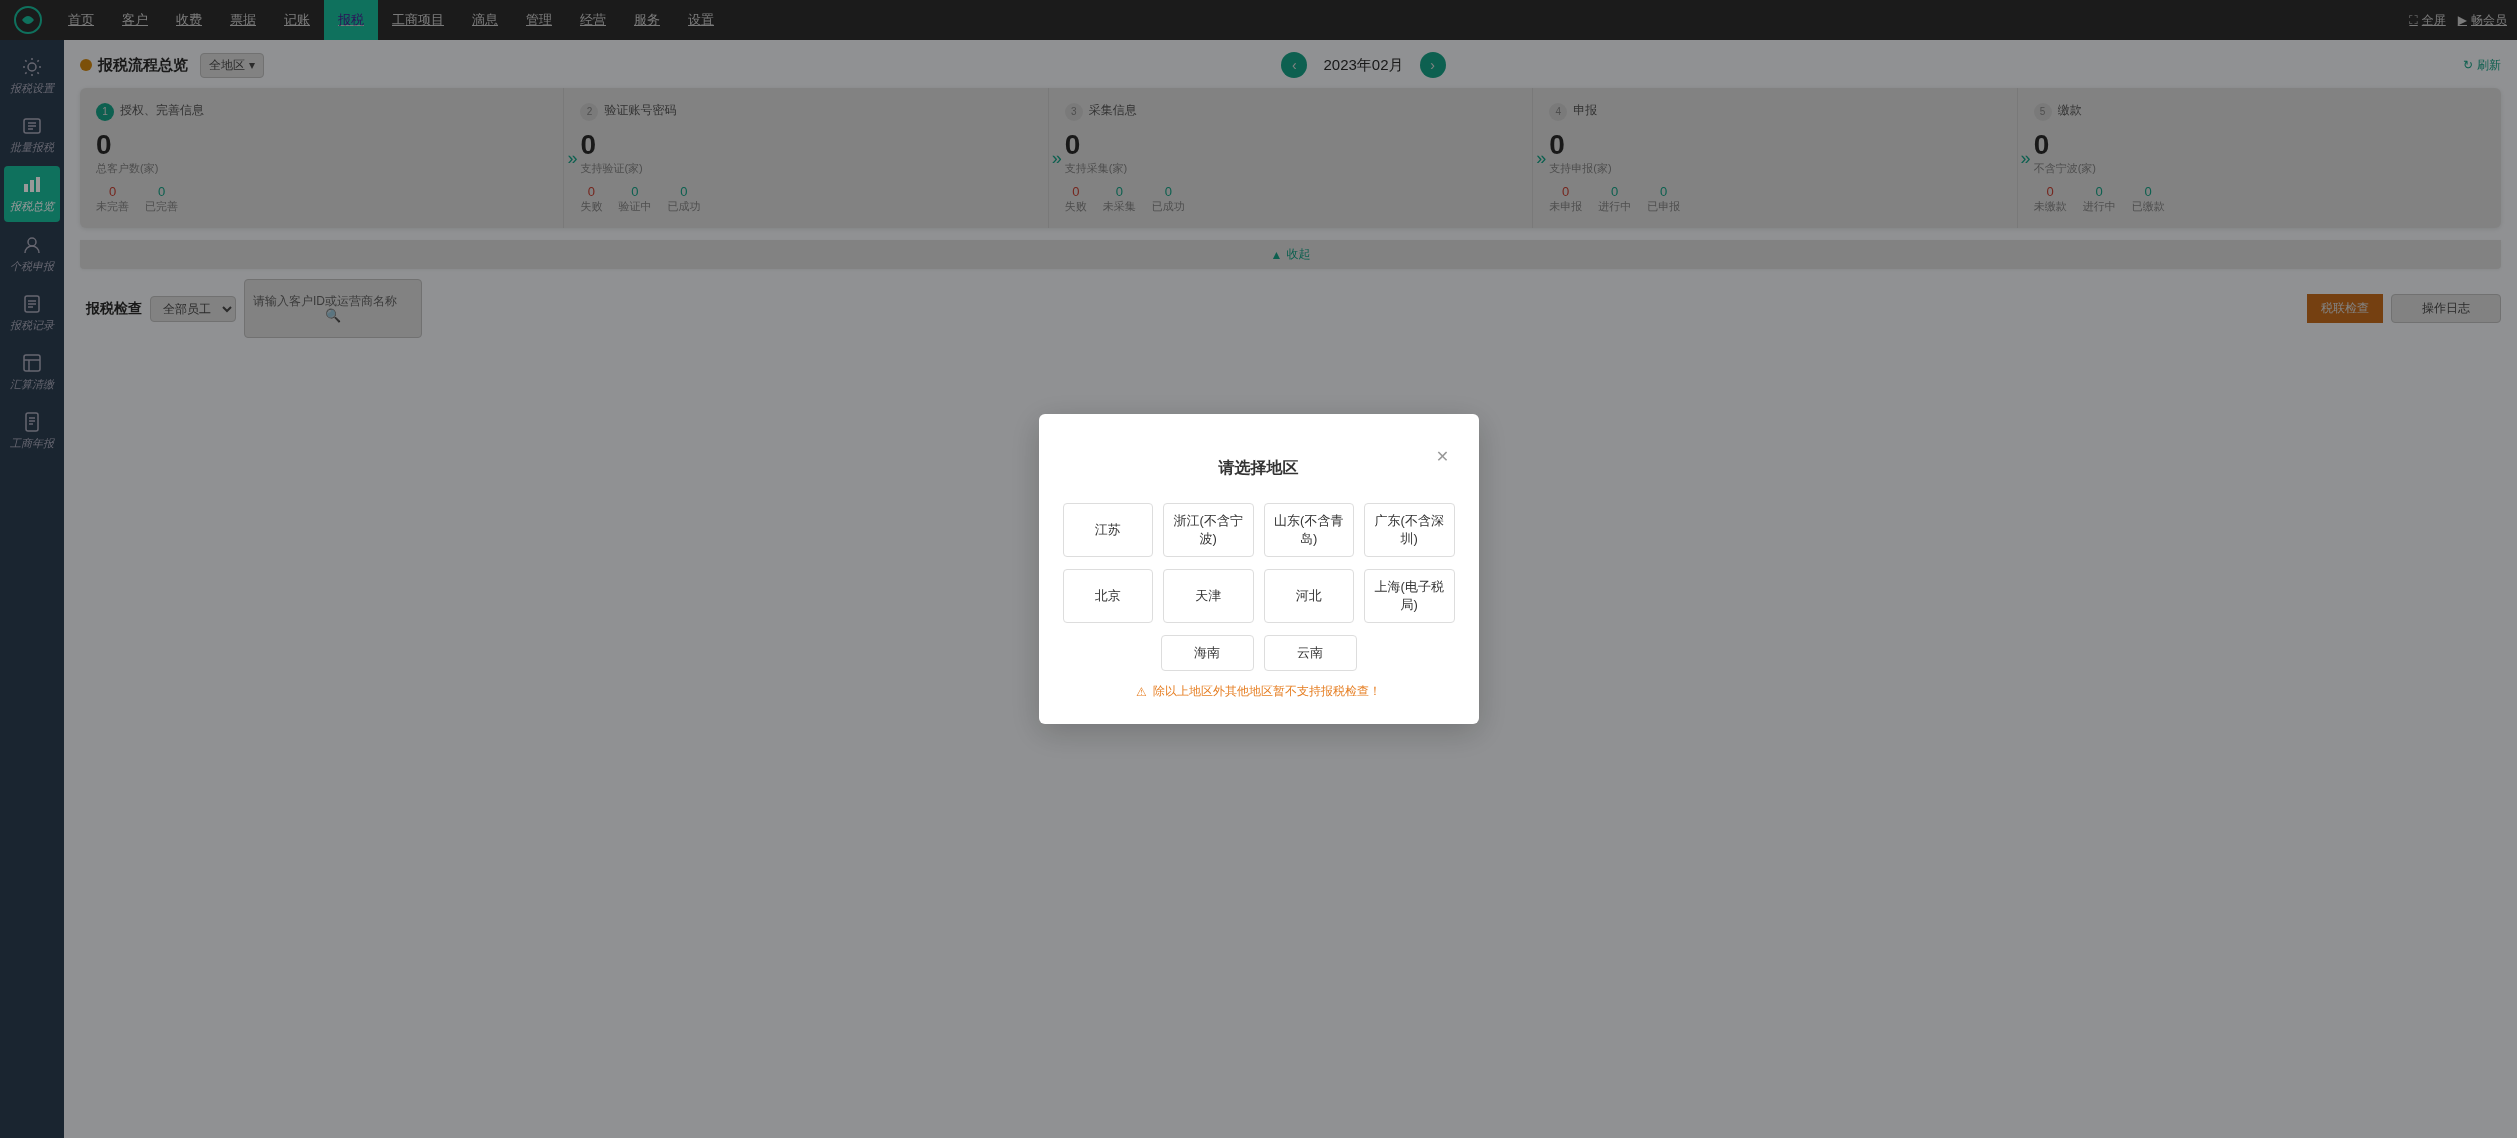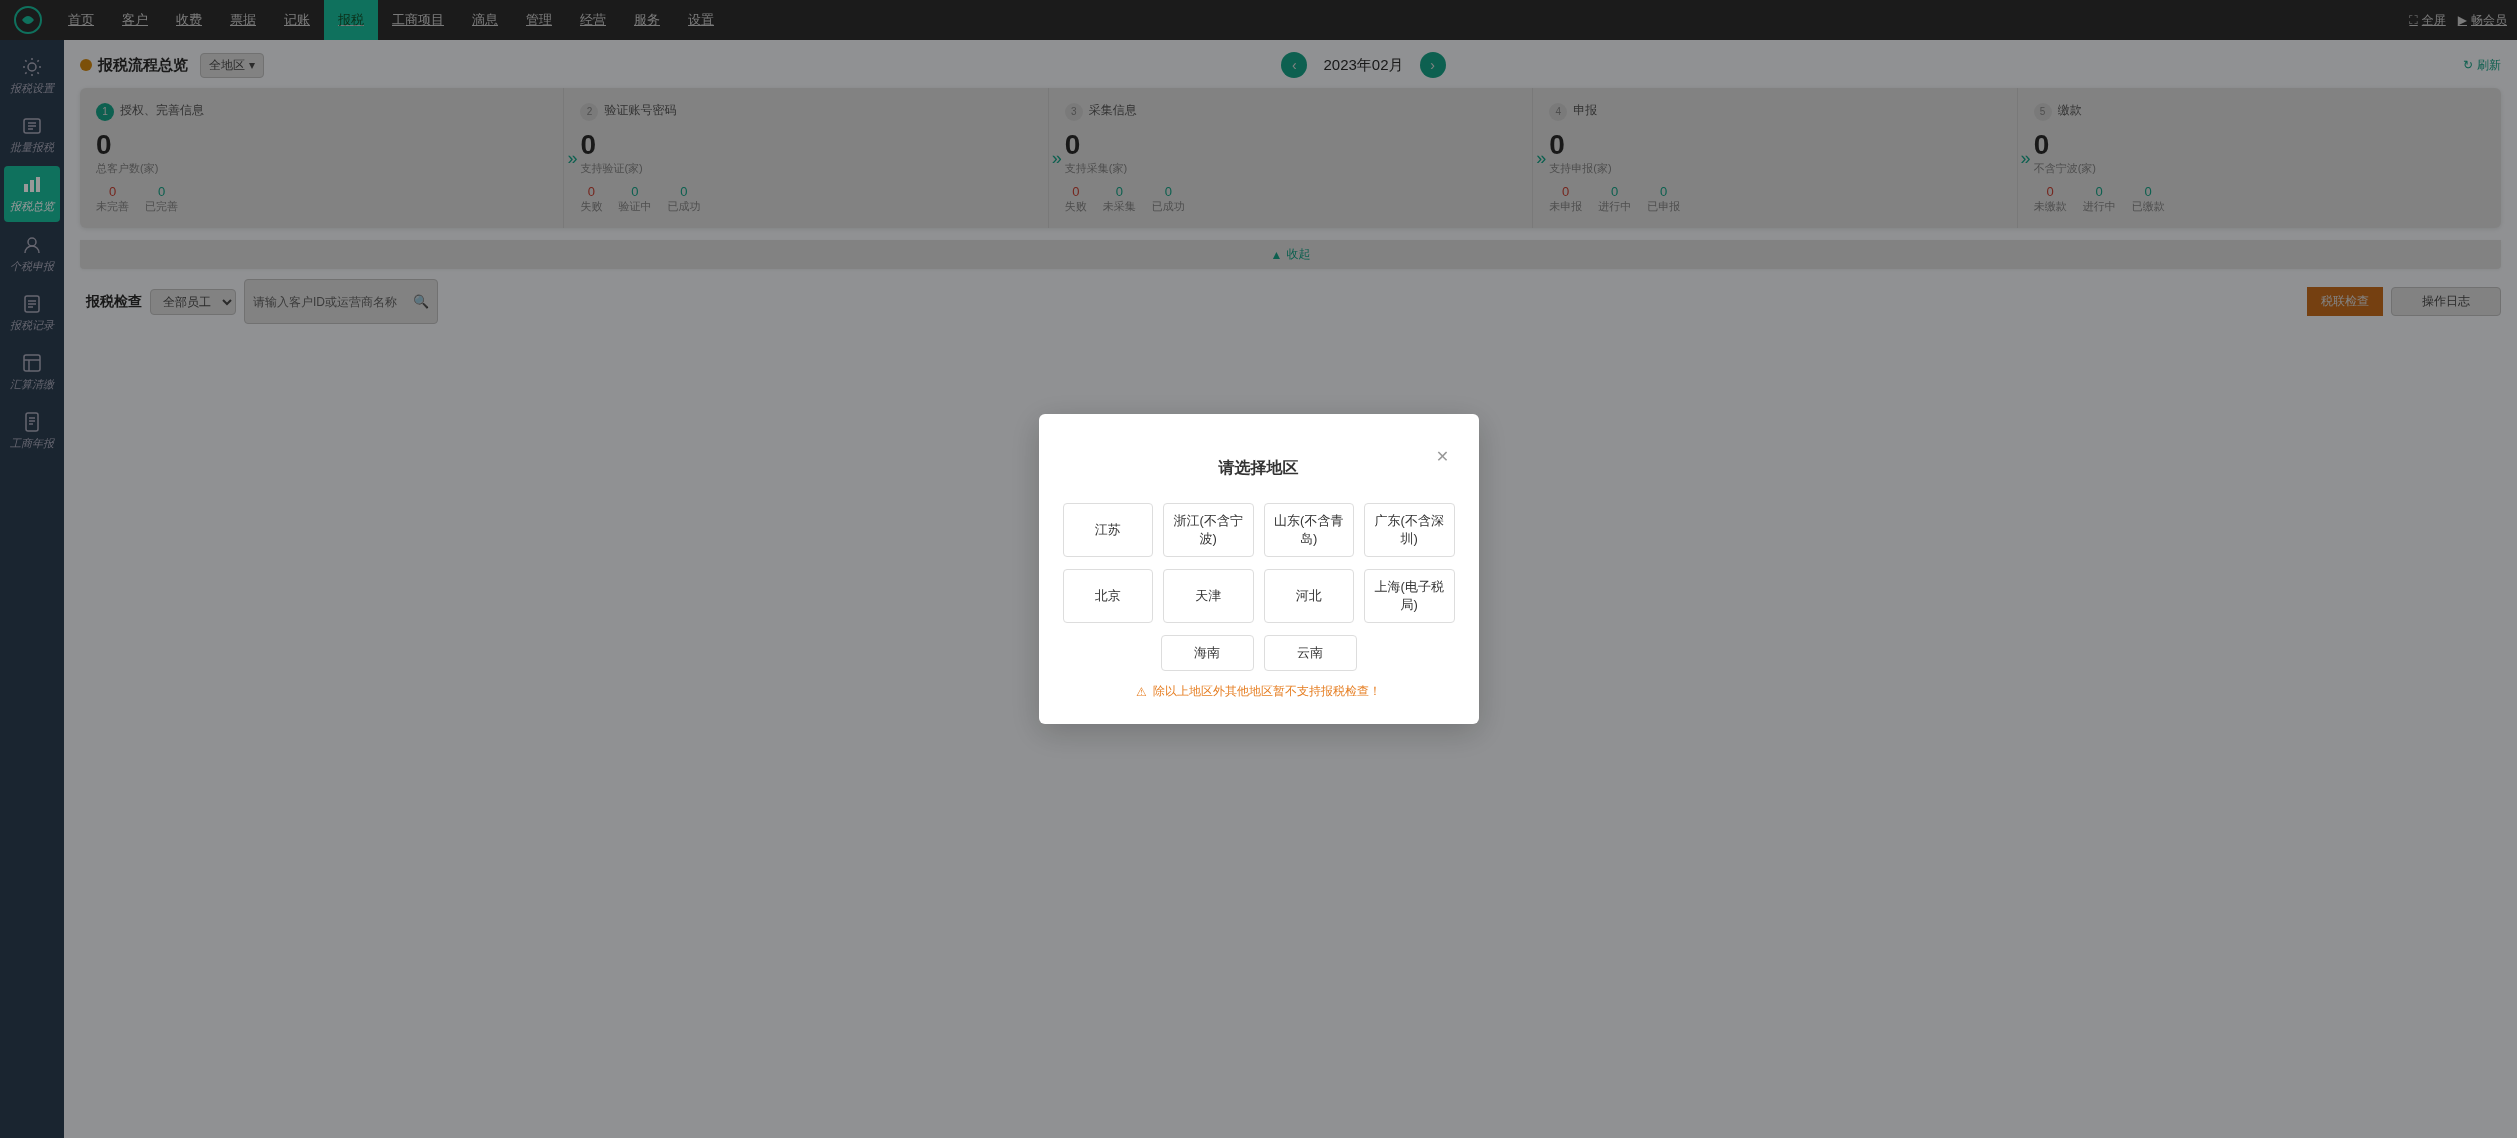--- a/index.html
+++ b/index.html
@@ -27,21 +27,21 @@
     .top-nav-items { display: flex; flex: 1; gap: 0; }
     .top-nav-item {
       padding: 0 14px;
       height: 40px;
       display: flex;
       align-items: center;
       color: #ccc;
       cursor: pointer;
       font-size: 13px;
     }
-    .top-nav-item.active { background: #1abc9c; color: #14532d; }
+    .top-nav-item.active { background: #1abc9c; color: #4c1d95; }
     .top-nav-right { display: flex; align-items: center; gap: 12px; margin-left: auto; color: #ccc; font-size: 12px; }
     .top-nav-right span { display: flex; align-items: center; gap: 4px; cursor: pointer; }
 
     
     .layout { display: flex; height: calc(100vh - 40px); }
     .sidebar {
       width: 64px;
       background: #2c3e50;
       display: flex;
       flex-direction: column;
@@ -193,20 +193,21 @@
       background: #fff;
       cursor: pointer;
     }
     .search-input-wrap {
       display: flex;
       align-items: center;
       border: 1px solid #ddd;
       border-radius: 4px;
       background: #fff;
       padding: 14px 8px;
+      flex-direction: column;
     }
     .search-input-wrap input {
       border: none; outline: none; font-size: 12px; color: #555; width: 160px;
     }
     .tax-check-btn {
       margin-left: auto;
       background: #e67e22;
       color: #fff;
       padding: 6px 14px;
       border-radius: 0;

